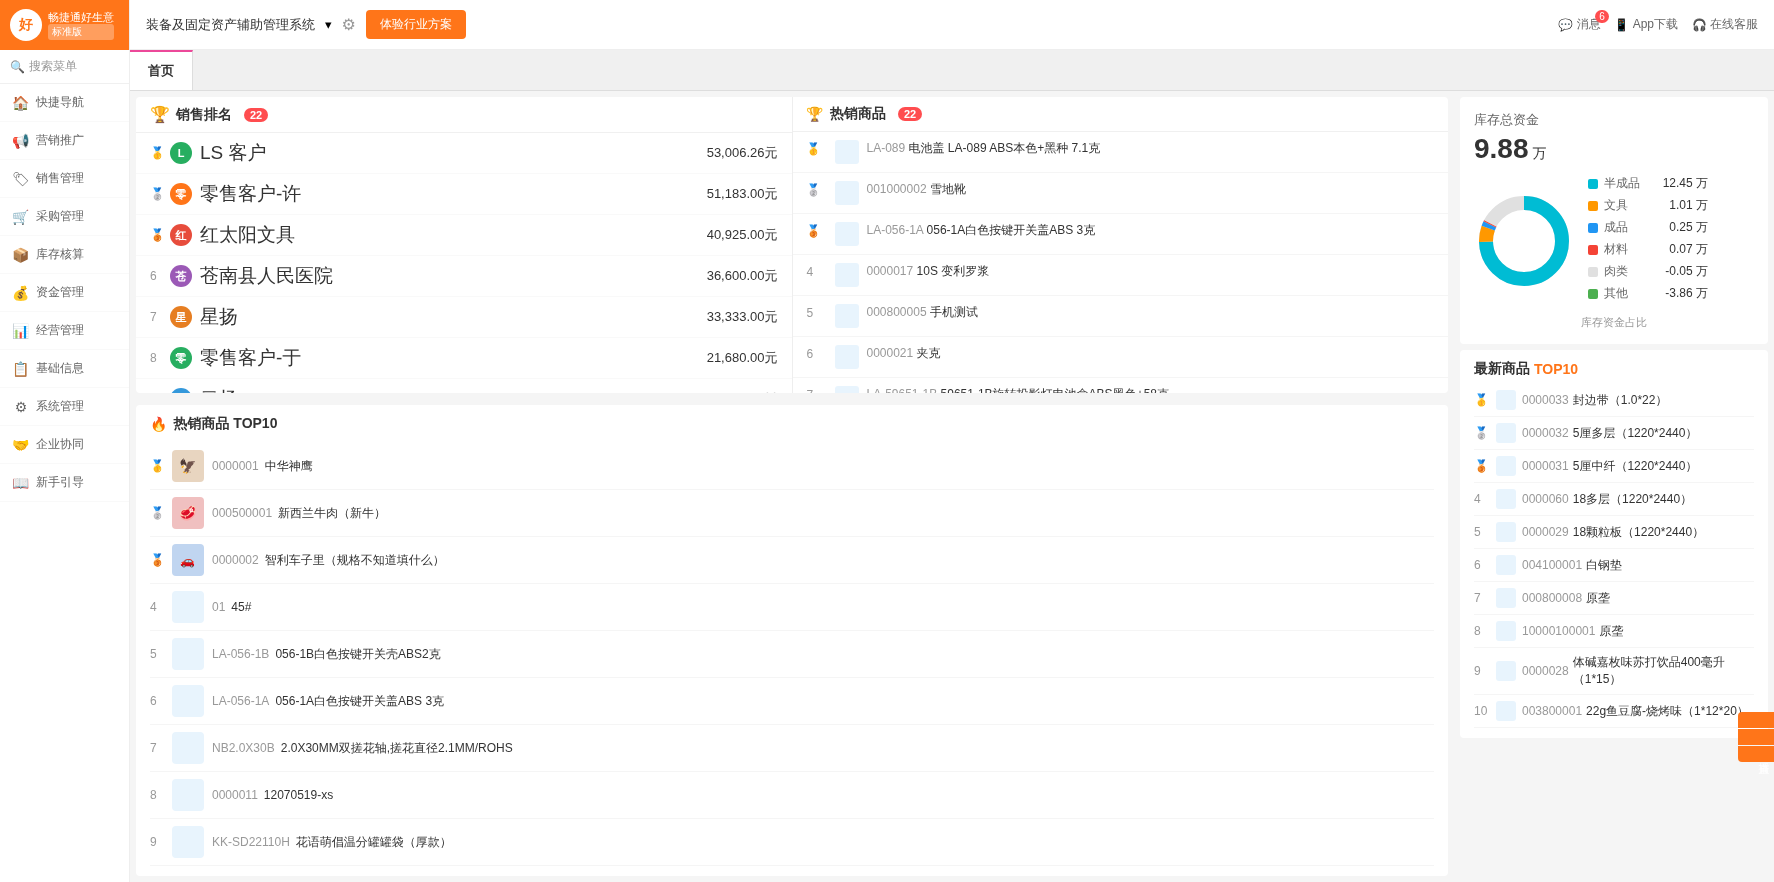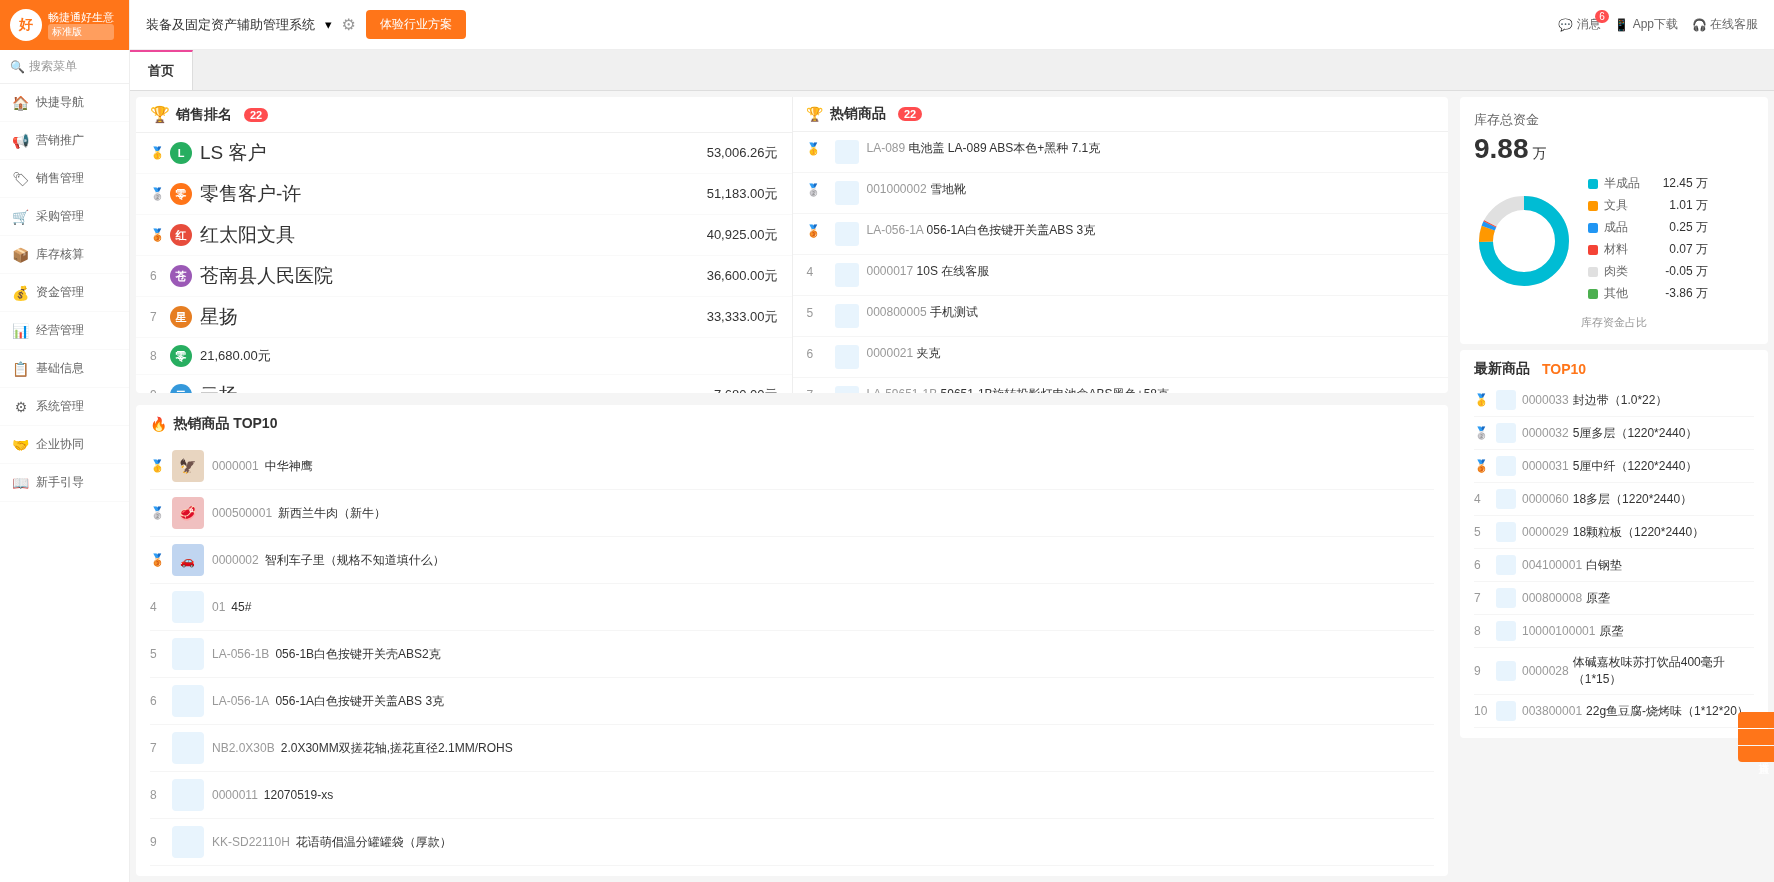--- a/index.html
+++ b/index.html
@@ -125,21 +125,21 @@
     .donut-svg { flex-shrink: 0; }
     .legend-list { font-size: 12px; }
     .legend-item { display: flex; align-items: center; gap: 6px; margin-bottom: 5px; justify-content: space-between; min-width: 120px; }
     .legend-dot { width: 10px; height: 10px; border-radius: 2px; flex-shrink: 0; }
     .legend-label { flex: 1; color: #666; }
     .legend-val { color: #333; text-align: right; }
     .inventory-footer { font-size: 11px; color: #999; text-align: center; margin-top: 4px; }
 
     
     .new-products-panel { background: #fff; margin: 6px; border-radius: 4px; padding: 10px 14px; }
-    .new-panel-title { font-size: 14px; font-weight: bold; margin-bottom: 6px; color: #333; display: flex; align-items: center; gap: 12px; }
+    .new-panel-title { font-size: 14px; font-weight: bold; margin-bottom: 6px; color: #333; display: flex; align-items: center; gap: 4px; }
     .new-panel-title .top10-label { color: #ff7519; }
     .new-product-row {
       display: flex; align-items: center; padding: 6px 0;
       border-bottom: 1px solid #f5f5f5; font-size: 12px;
     }
     .new-product-rank { width: 22px; color: #999; }
     .new-product-img { width: 20px; height: 20px; background: #e8f4fd; border-radius: 3px; margin-right: 6px; display: flex; align-items: center; justify-content: center; color: #aaa; font-size: 9px; flex-shrink: 0; }
     .new-product-code { color: #999; margin-right: 4px; }
     .new-product-name { color: #333; flex: 1; }
 
@@ -322,20 +322,21 @@
             <div class="customer-row">
               <span class="rank-num" style="color:#999;">7</span>
               <div class="rank-badge avatar-xing">星</div>
               <span class="customer-name">星扬</span>
               <span class="customer-amount">33,333.00元</span>
             </div>
 
             <div class="customer-row">
               <span class="rank-num" style="color:#999;">8</span>
               <div class="rank-badge avatar-ling2">零</div>
+              <span class="customer-name">零售客户-于</span>
               <span class="customer-amount">21,680.00元</span>
             </div>
 
             <div class="customer-row">
               <span class="rank-num" style="color:#999;">9</span>
               <div class="rank-badge avatar-yun">云</div>
               <span class="customer-name">云扬</span>
               <span class="customer-amount">7,680.00元</span>
             </div>
 
@@ -377,21 +378,21 @@
               <div class="pinfo">
                 <span class="pcode">LA-056-1A </span>
                 <span class="pname">056-1A白色按键开关盖ABS 3克</span>
               </div>
             </div>
             <div class="product-list-row">
               <span class="prank" style="color:#999;">4</span>
               <div class="pimg"></div>
               <div class="pinfo">
                 <span class="pcode">0000017 </span>
-                <span class="pname">10S 在线客服</span>
+                <span class="pname">10S 变利罗浆</span>
               </div>
             </div>
             <div class="product-list-row">
               <span class="prank" style="color:#999;">5</span>
               <div class="pimg"></div>
               <div class="pinfo">
                 <span class="pcode">000800005 </span>
                 <span class="pname">手机测试</span>
               </div>
             </div>

